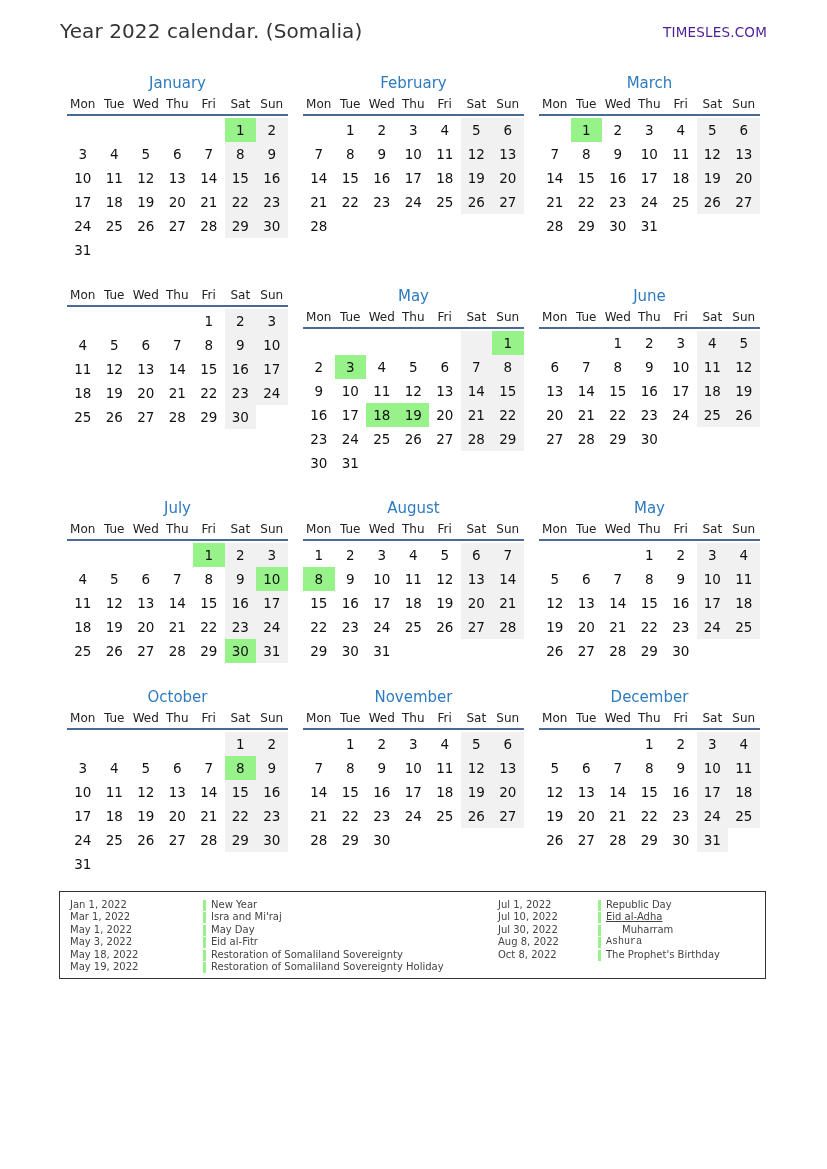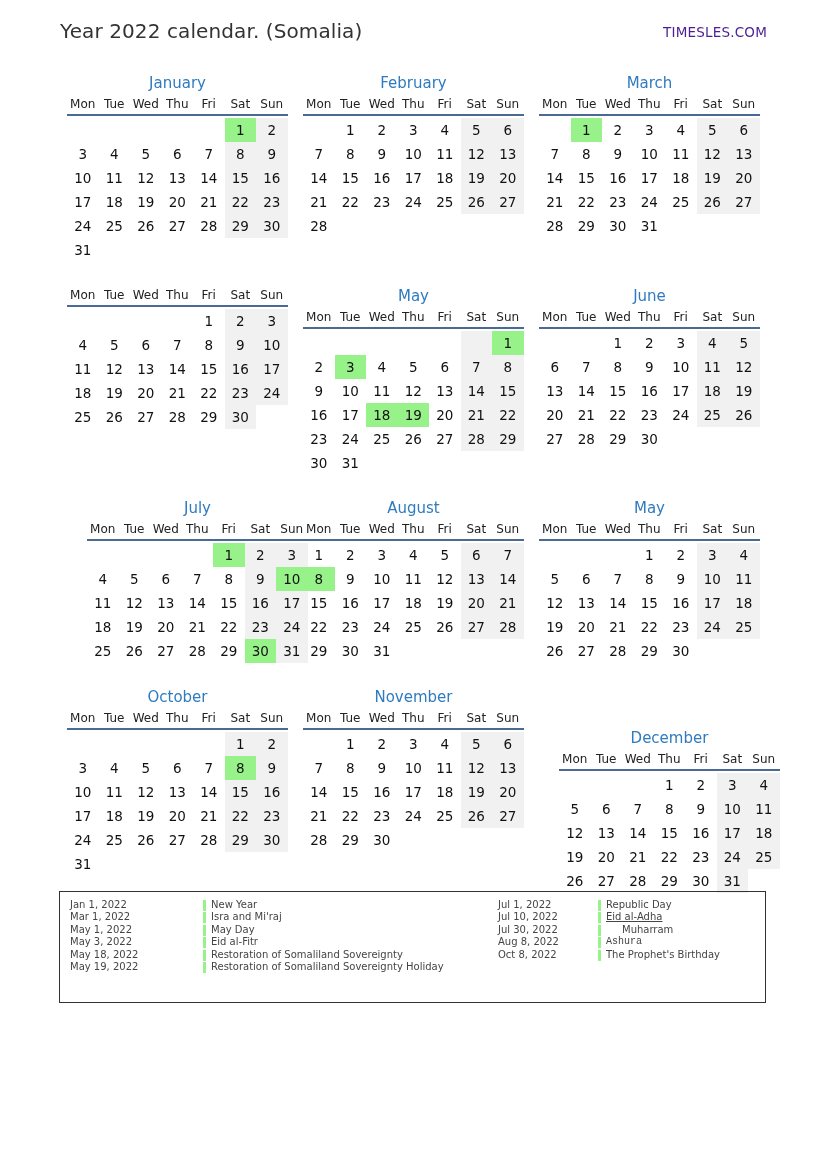--- a/index.html
+++ b/index.html
@@ -8,21 +8,21 @@
   .brand { position: absolute; right: 60px; top: 24px; font-size: 13.5px; color: #4c1d95; letter-spacing: 0.2px; }
   .month { position: absolute; width: 221px; }
   .month-name { text-align: center; font-size: 15px; color: #2e7bbf; height: 22px; line-height: 22px; }
   .dow { display: grid; grid-template-columns: repeat(7, 31.5px); height: 20px; line-height: 20px; font-size: 12px; color: #222; border-bottom: 2px solid #4a6a96; }
   .dow span { text-align: center; }
   .days { display: grid; grid-template-columns: repeat(7, 31.5px); grid-auto-rows: 24px; margin-top: 2px; }
   .day { text-align: center; line-height: 24px; font-size: 13.5px; color: #111; }
   .day.we { background: #f1f1f1; }
   .day.hol { background: #98f28a; }
   .day.empty.we { background: #f1f1f1; }
-  .legend { position: absolute; left: 59px; top: 891px; width: 707px; height: 112px; border: 1.5px solid #333; box-sizing: border-box; font-size: 10px; color: #444; }
+  .legend { position: absolute; left: 59px; top: 891px; width: 707px; height: 88px; border: 1.5px solid #333; box-sizing: border-box; font-size: 10px; color: #444; }
   .lcol { position: absolute; top: 7px; }
   .lrow { height: 12.4px; line-height: 12.4px; white-space: nowrap; position: relative; }
   .ldate { position: absolute; left: 0; }
   .lbar { position: absolute; top: 1px; width: 3px; height: 11px; background: #98f28a; }
   .lname { position: absolute; }
 </style>
 </head>
 <body>
 
 <div class="title">Year 2022 calendar. (Somalia)</div>
@@ -305,21 +305,21 @@
         <div class="day">23</div>
         <div class="day">24</div>
         <div class="day we">25</div>
         <div class="day we">26</div>
         <div class="day">27</div>
         <div class="day">28</div>
         <div class="day">29</div>
         <div class="day">30</div>
       </div>
     </div>
-    <div class="month" style="left: 67px; top: 497px; margin-left: 20px;">
+    <div class="month" style="left: 67px; top: 497px;">
       <div class="month-name">July</div>
       <div class="dow">
         <span>Mon</span>
         <span>Tue</span>
         <span>Wed</span>
         <span>Thu</span>
         <span>Fri</span>
         <span>Sat</span>
         <span>Sun</span>
       </div>
@@ -541,21 +541,21 @@
         <div class="day">23</div>
         <div class="day">24</div>
         <div class="day">25</div>
         <div class="day we">26</div>
         <div class="day we">27</div>
         <div class="day">28</div>
         <div class="day">29</div>
         <div class="day">30</div>
       </div>
     </div>
-    <div class="month" style="left: 539px; top: 727px; margin-left: 20px;">
+    <div class="month" style="left: 539px; top: 686px;">
       <div class="month-name">December</div>
       <div class="dow">
         <span>Mon</span>
         <span>Tue</span>
         <span>Wed</span>
         <span>Thu</span>
         <span>Fri</span>
         <span>Sat</span>
         <span>Sun</span>
       </div>

